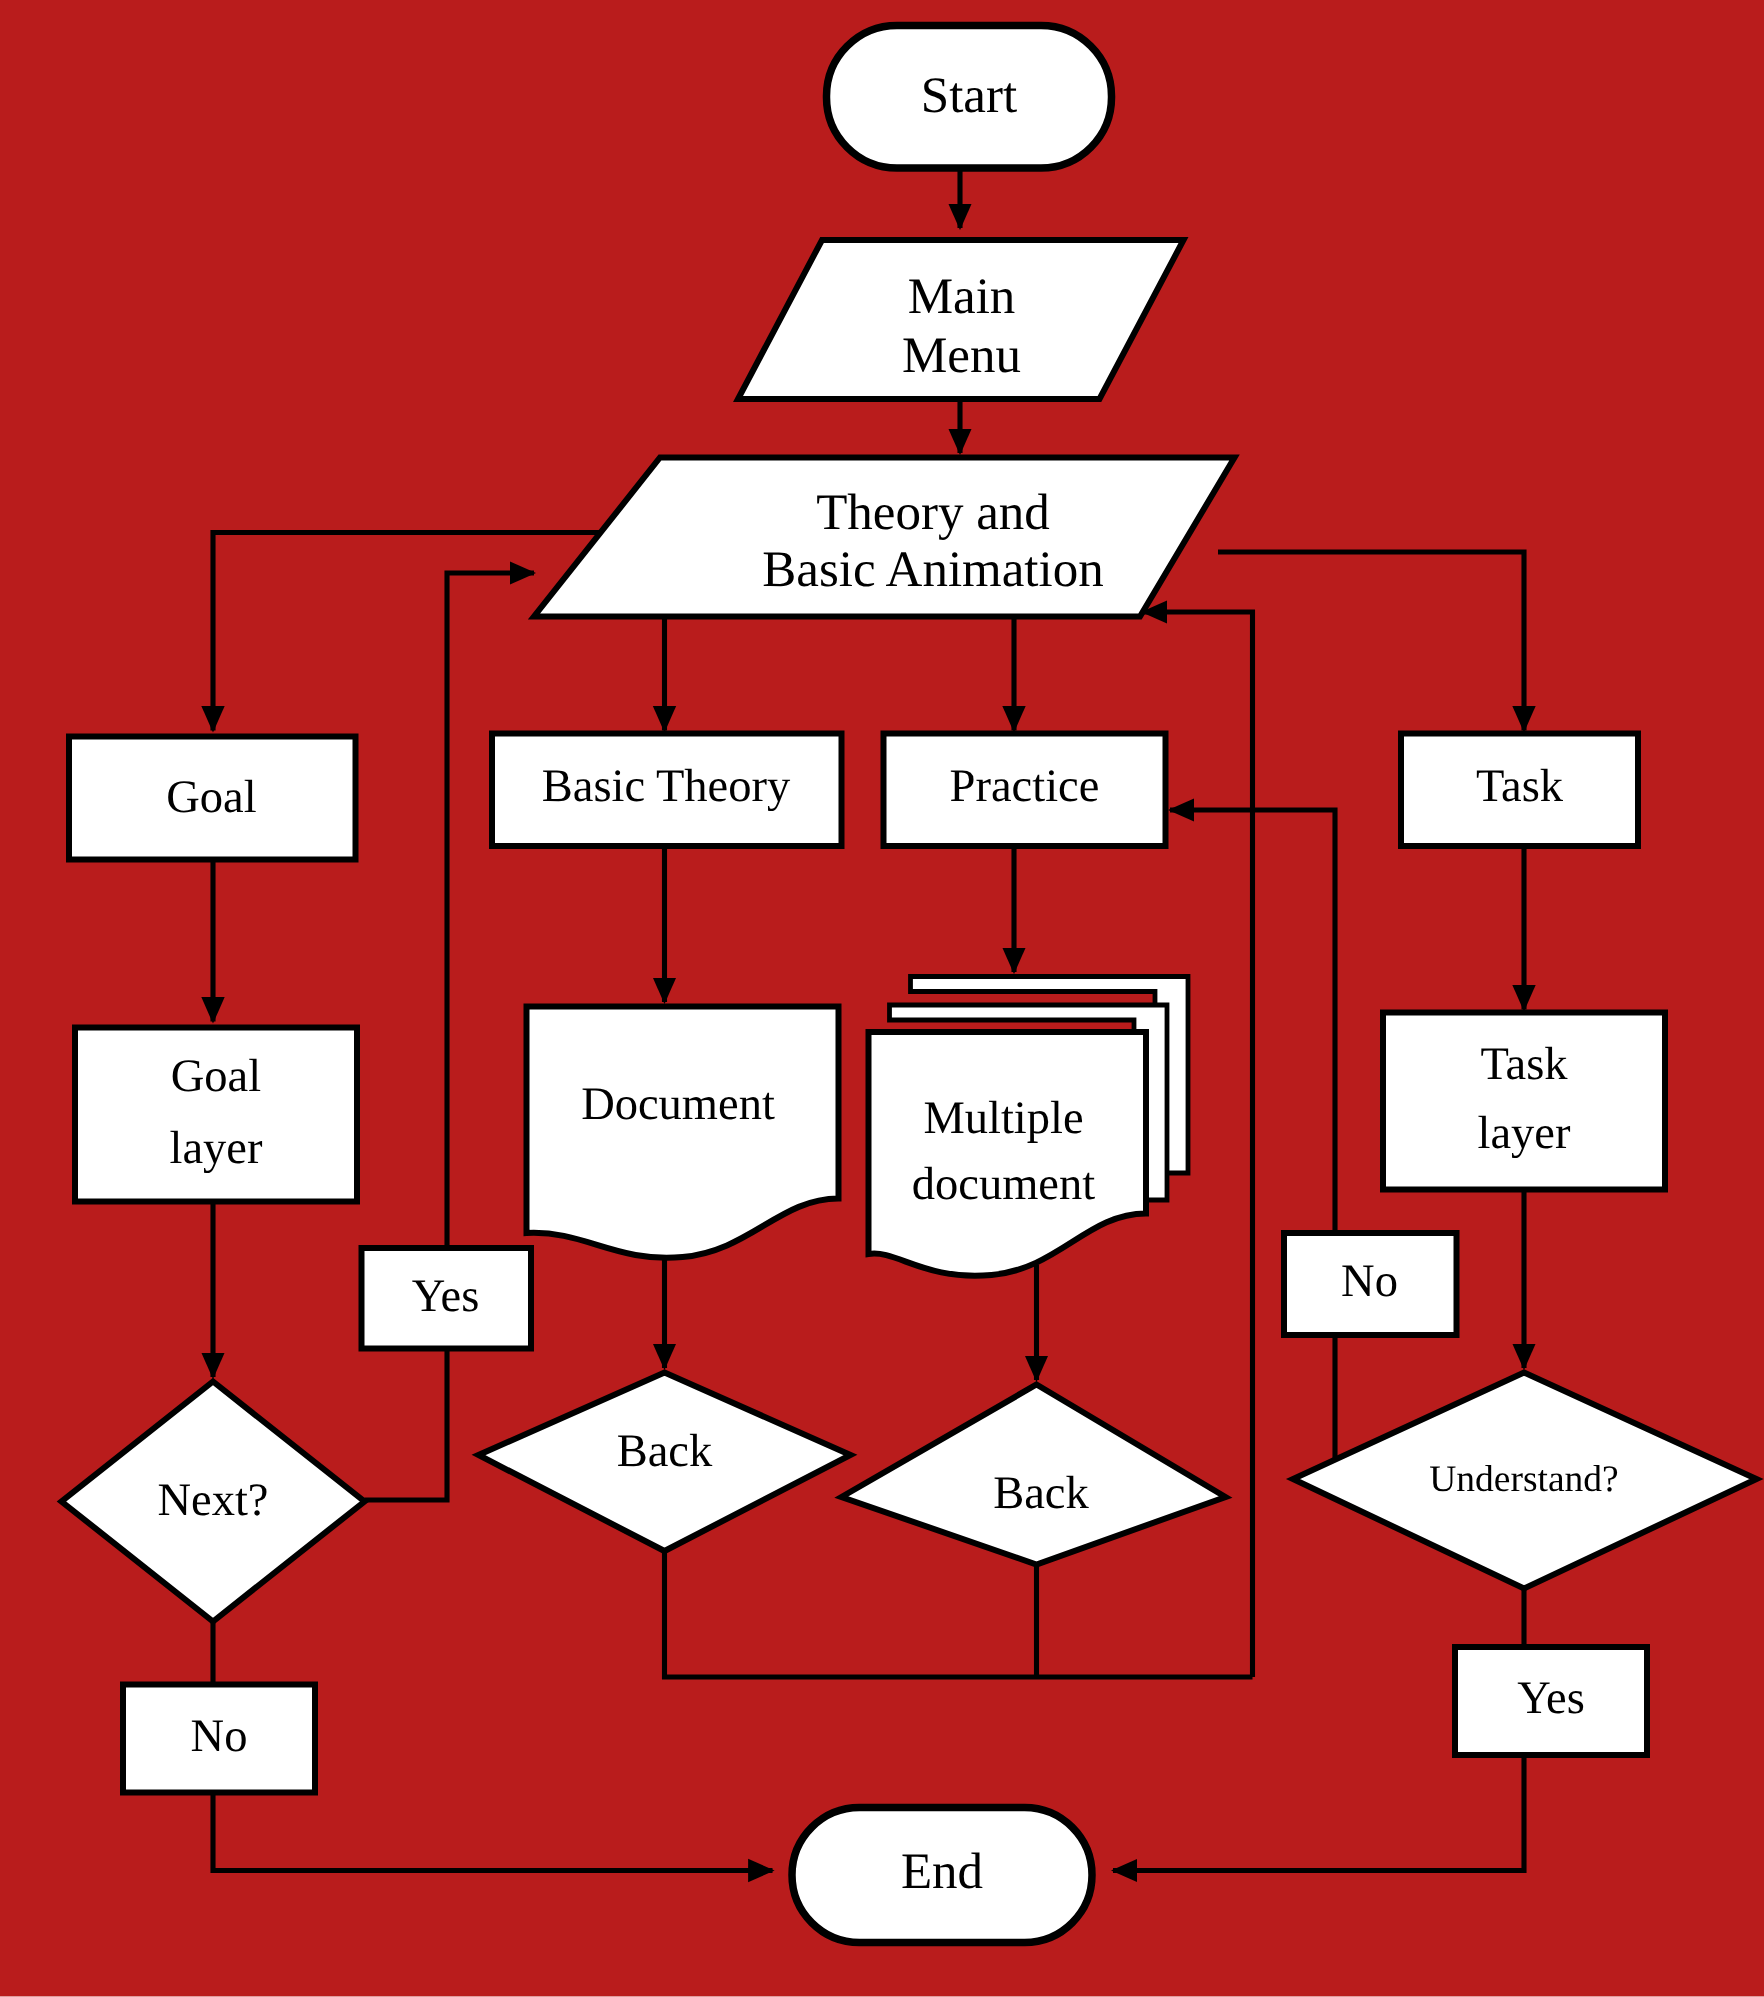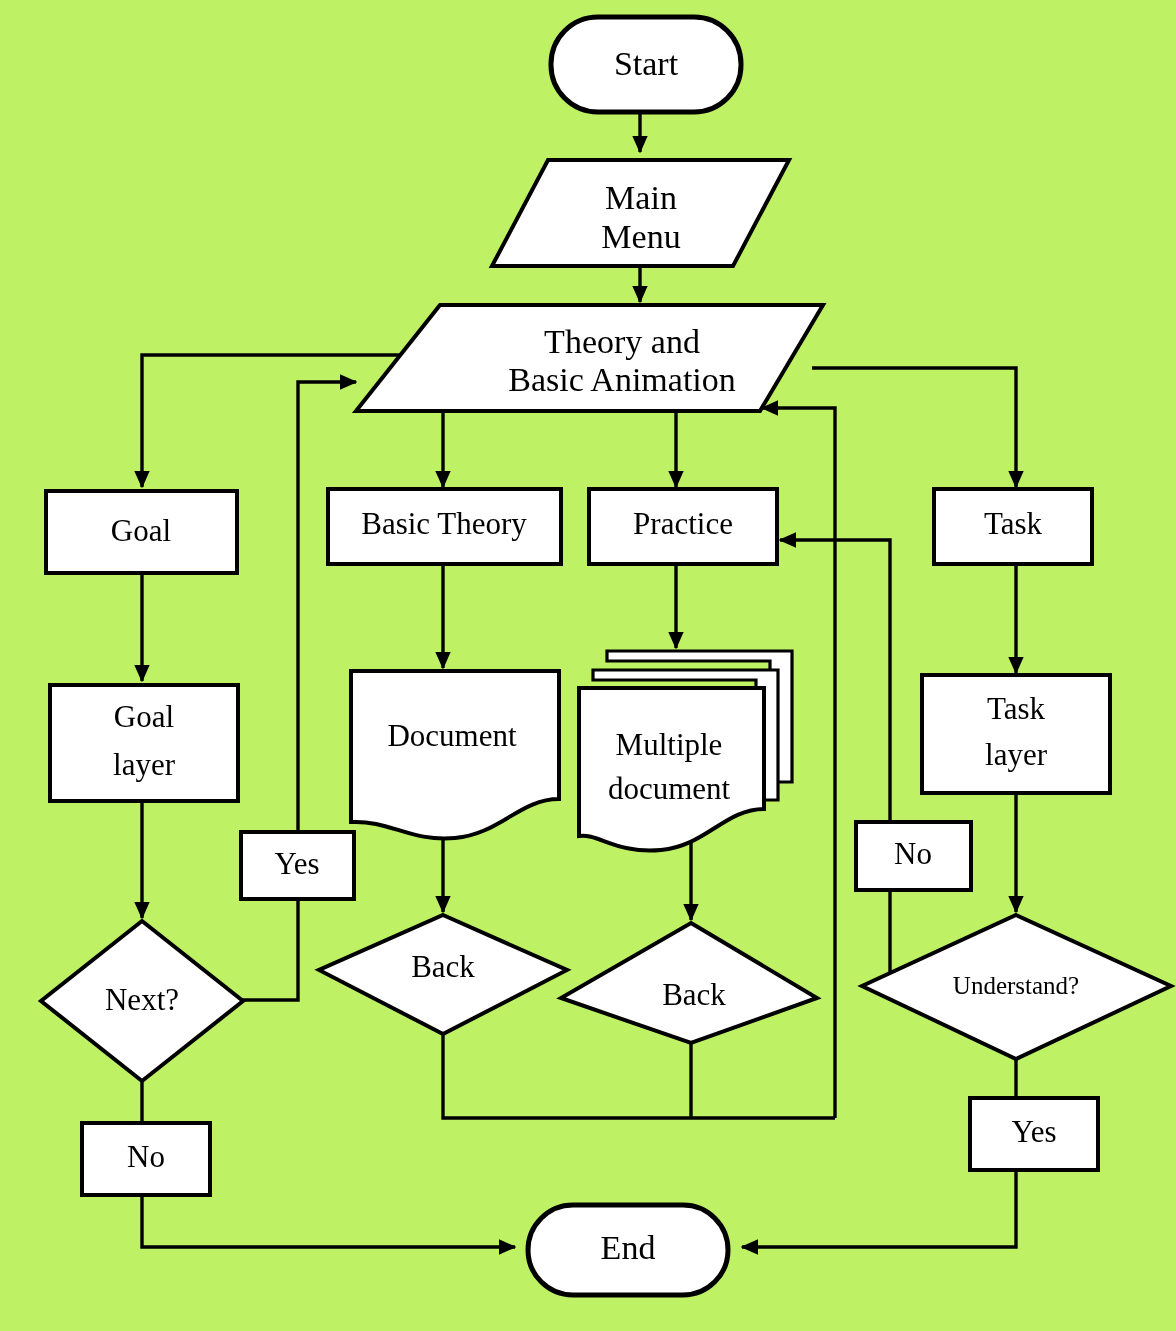--- a/index.html
+++ b/index.html
@@ -4,21 +4,21 @@
 <style>
   html, body {
     margin: 0;
     padding: 0;
     background: #ffffff;
   }
   #stage {
     position: relative;
     width: 1176px;
     height: 1331px;
-    background: #bef264;
+    background: #b91c1c;
     overflow: hidden;
     font-family: "Liberation Serif", "DejaVu Serif", serif;
   }
   #flow-svg {
     position: absolute;
     top: 0;
     left: 0;
     width: 1176px;
     height: 1331px;
     display: block;

